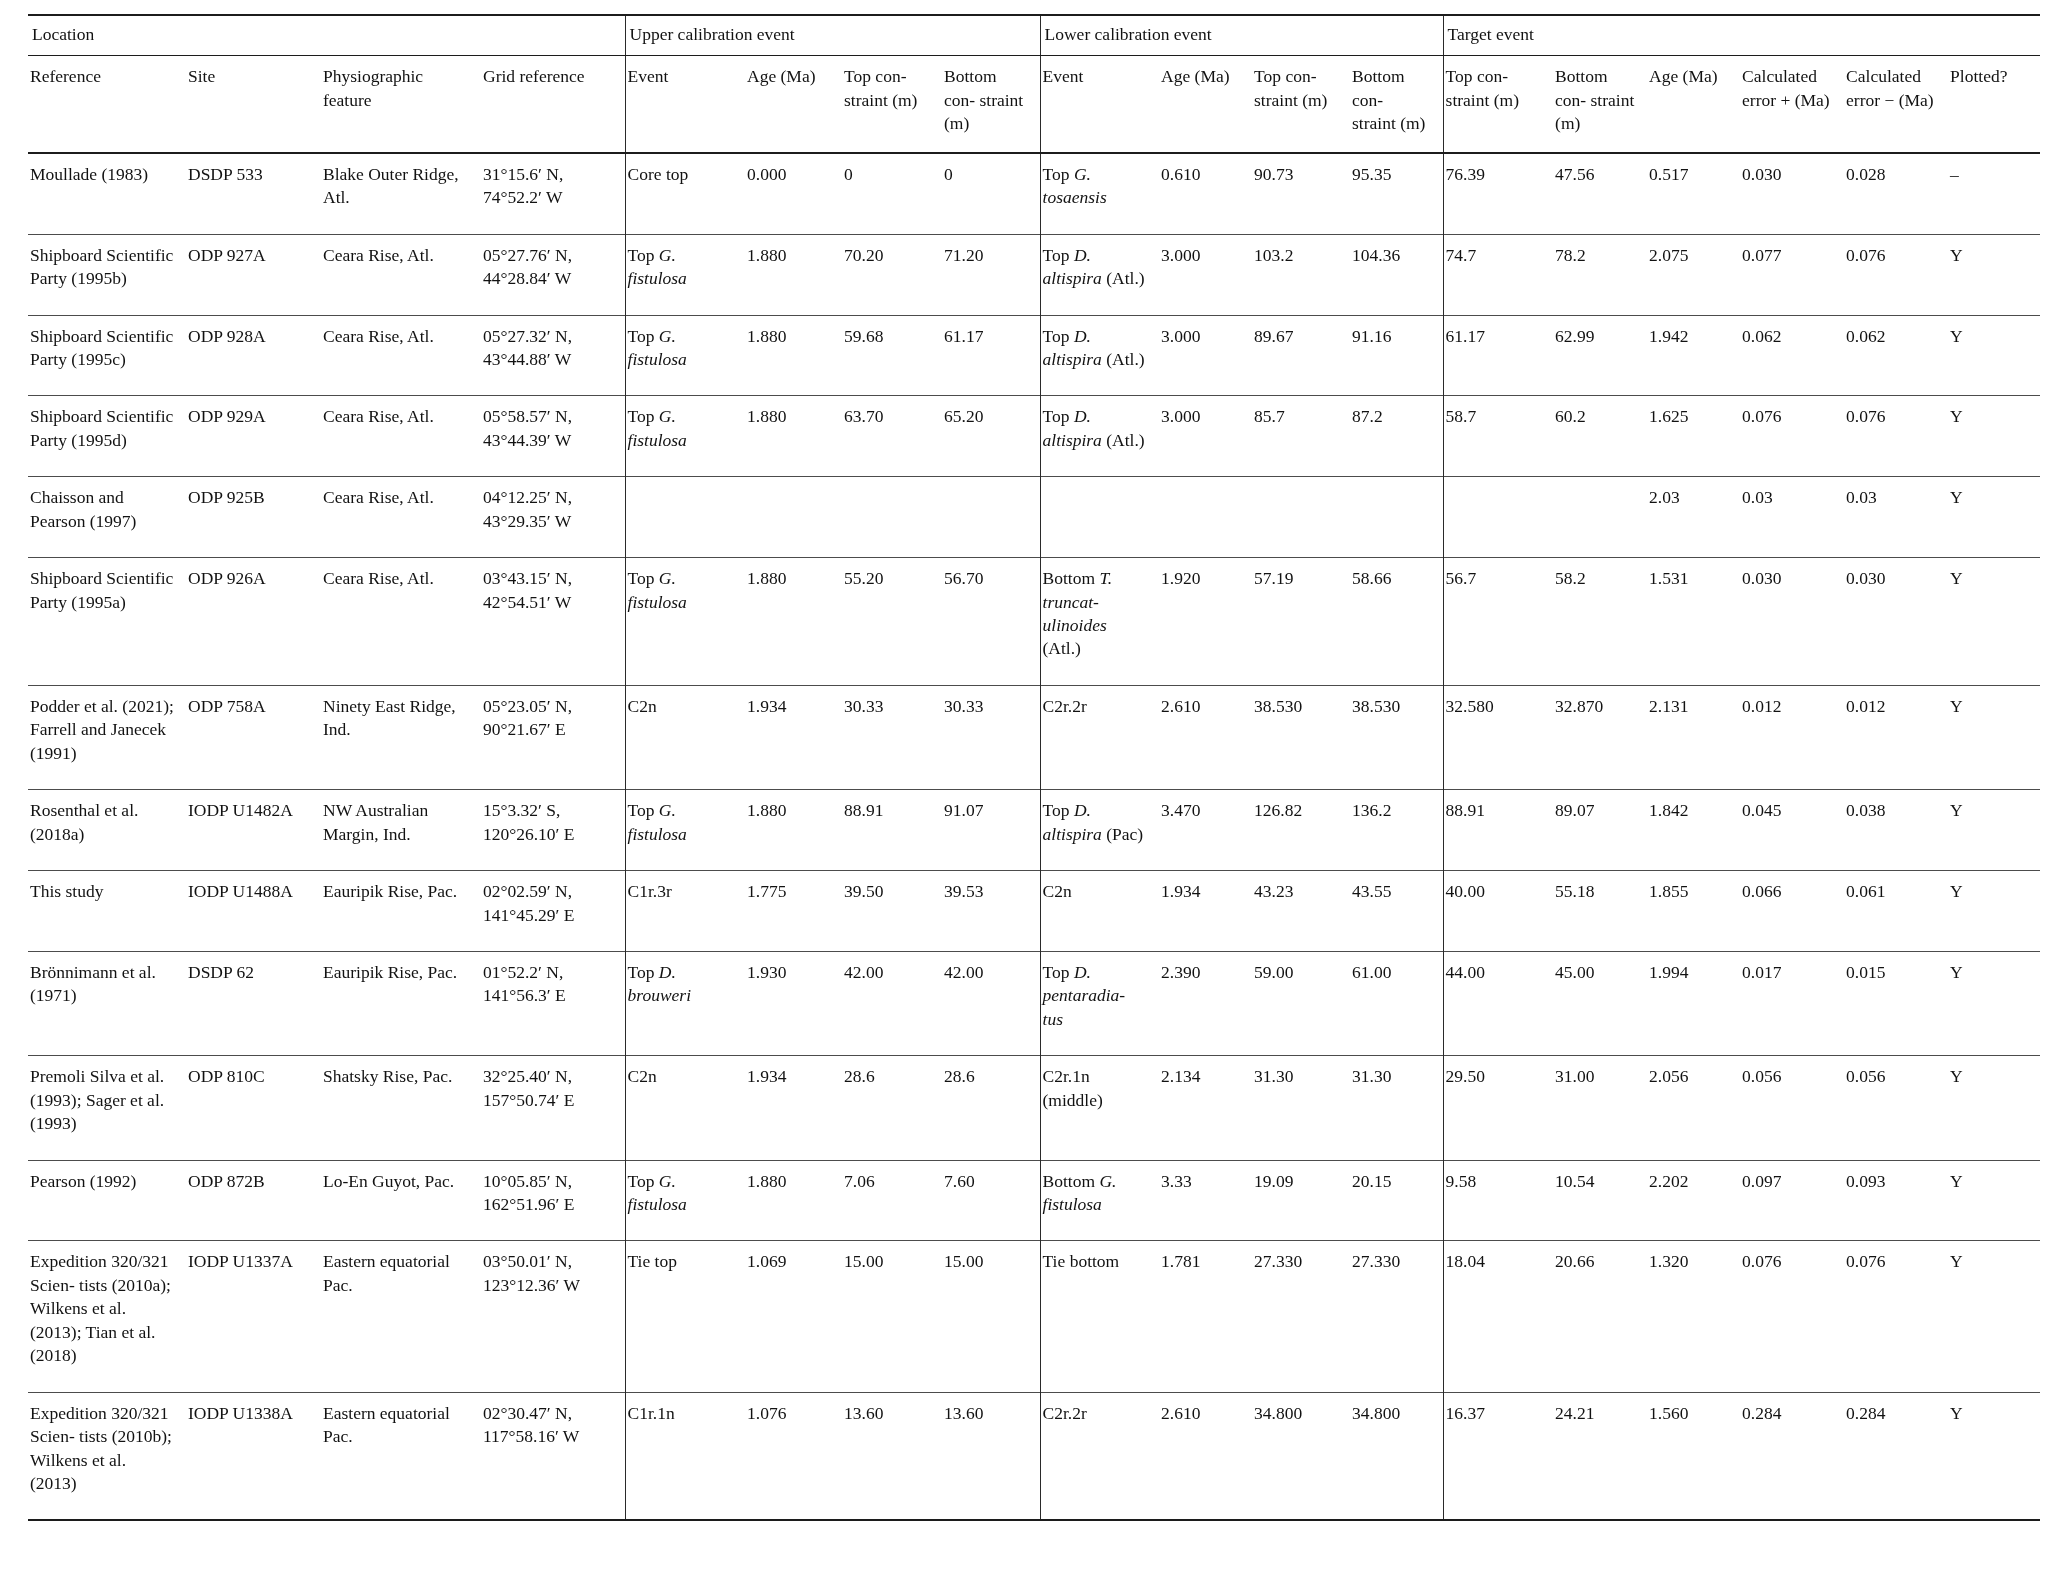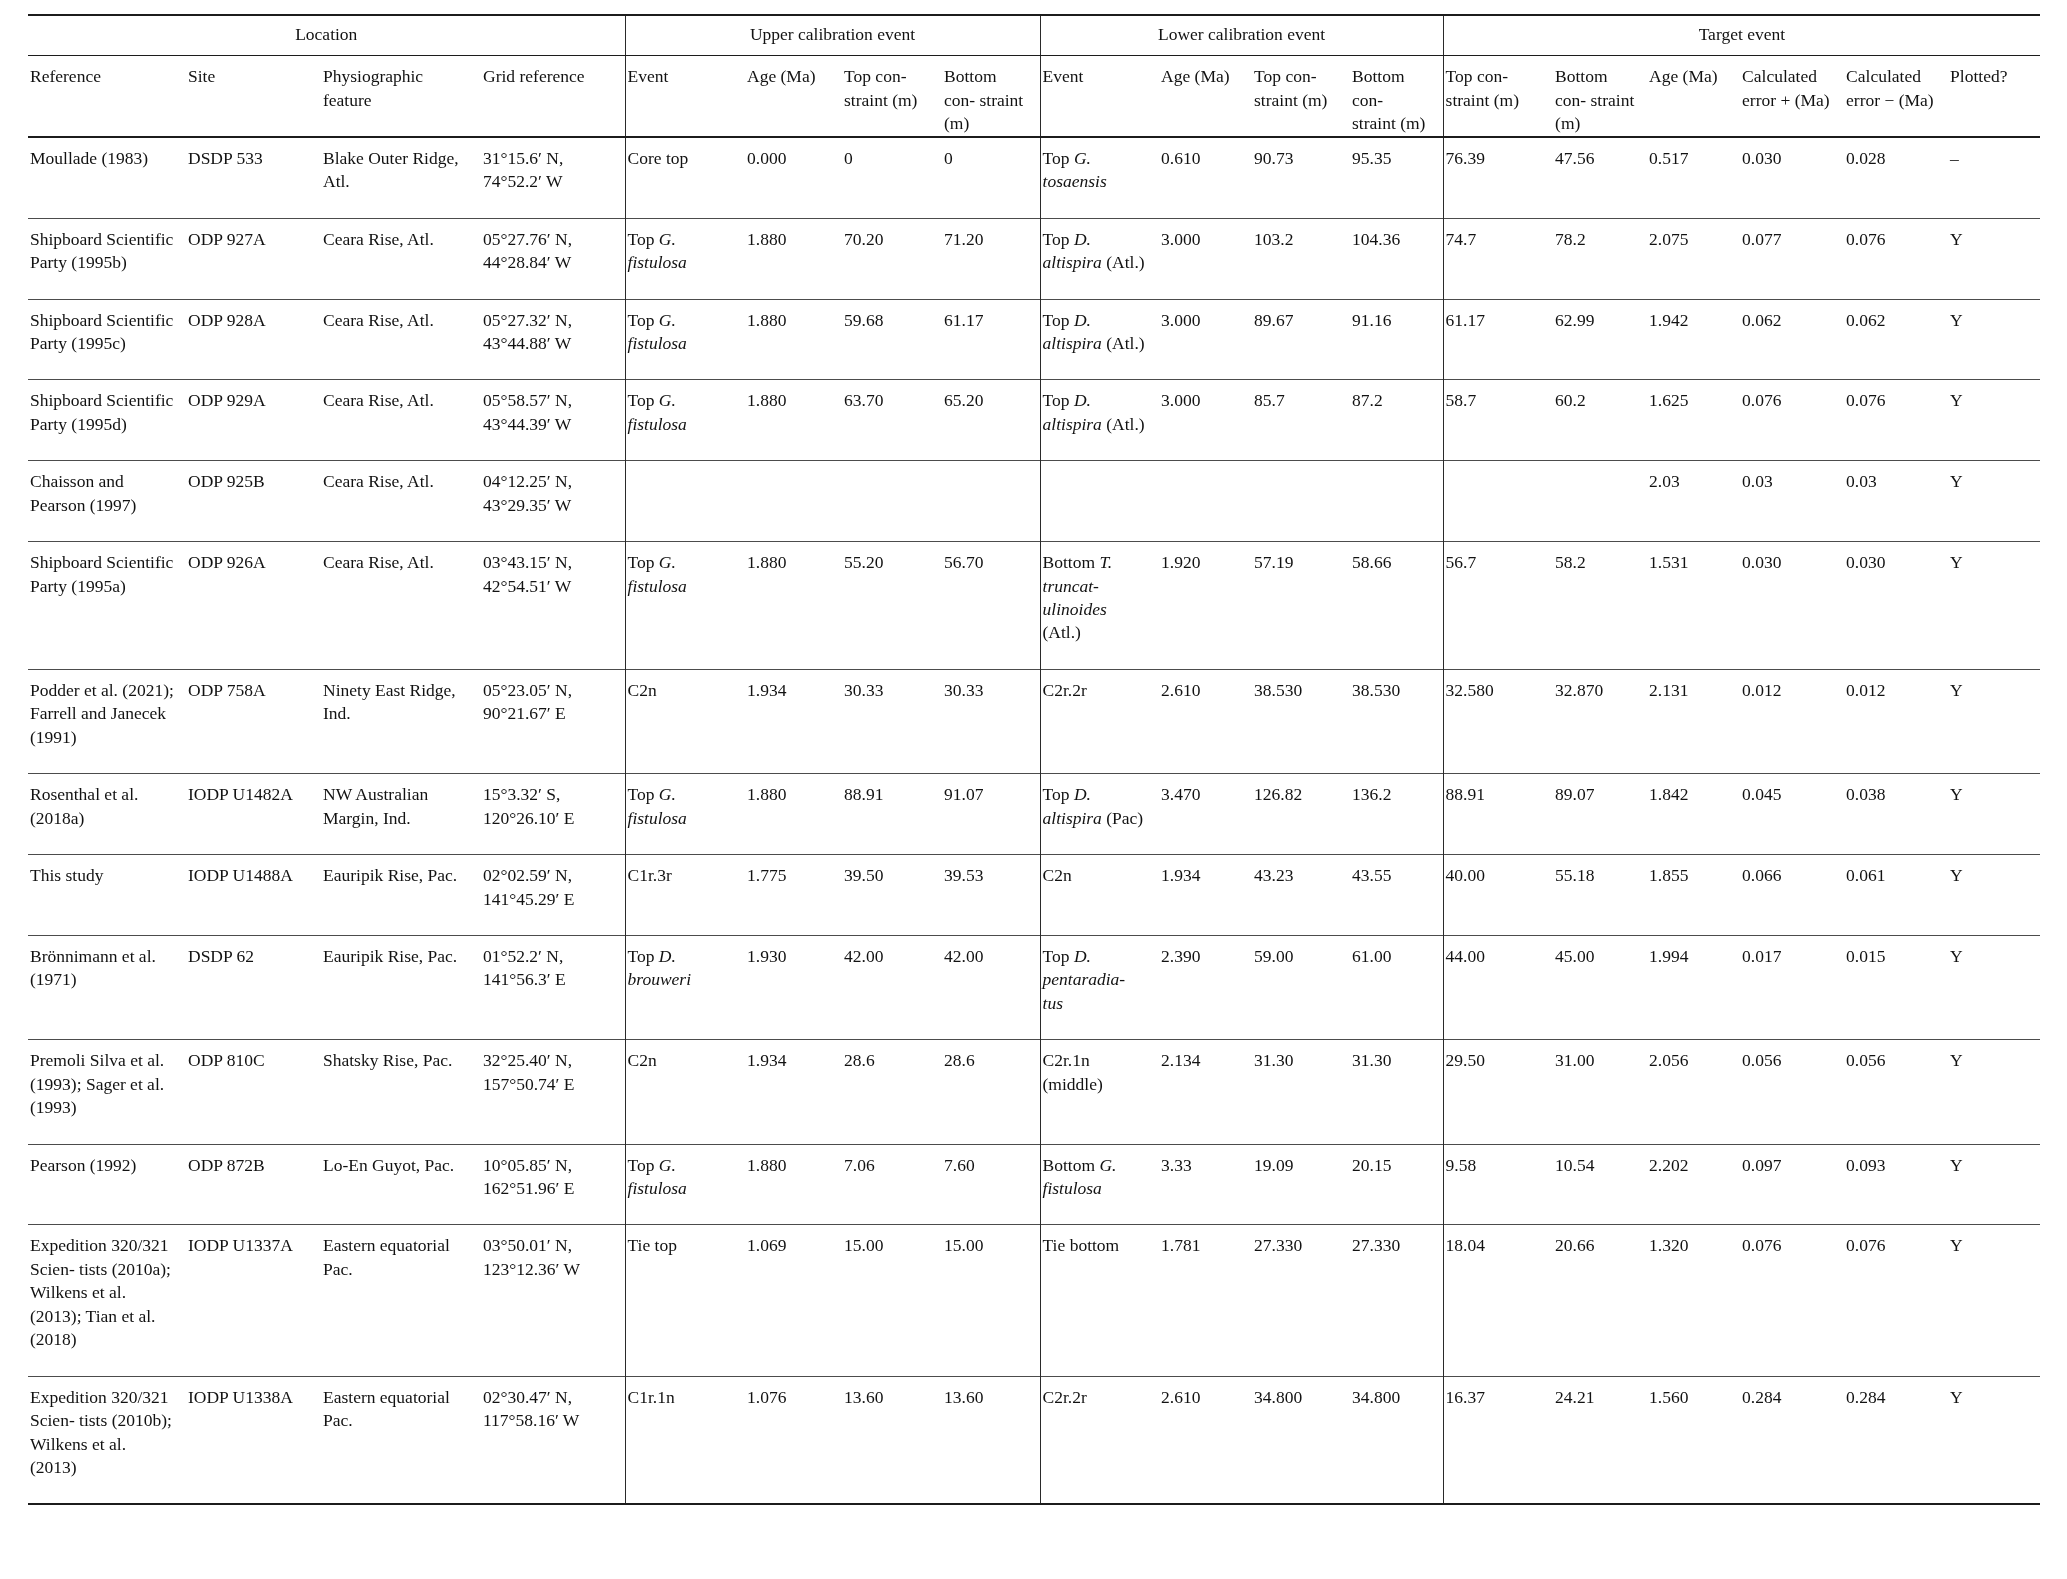--- a/index.html
+++ b/index.html
@@ -40,28 +40,28 @@
   col.c18 { width: 92px; }
   th, td {
     vertical-align: top;
     text-align: left;
     font-weight: normal;
     font-size: 17.5px;
     line-height: 1.34;
     padding: 9px 12px 24px 2px;
   }
   tr.group-row th {
-    text-align: center;
+    text-align: left;
     padding: 7px 4px 9px 4px;
     border-bottom: 1.6px solid #1c1c1c;
     font-size: 17.5px;
   }
   tr.header-row th {
     border-bottom: 2.5px solid #1c1c1c;
-    padding-bottom: 0;
+    padding-bottom: 16px;
   }
   tbody tr { border-top: 1.7px solid #4c4c4c; margin-top: 48px; }
   tbody tr:first-child { border-top: none; }
   .div-left { border-left: 1.4px solid #2a2a2a; }
   td i, th i { font-style: italic; }
 </style>
 </head>
 <body>
 
 <table class="cal-table">

